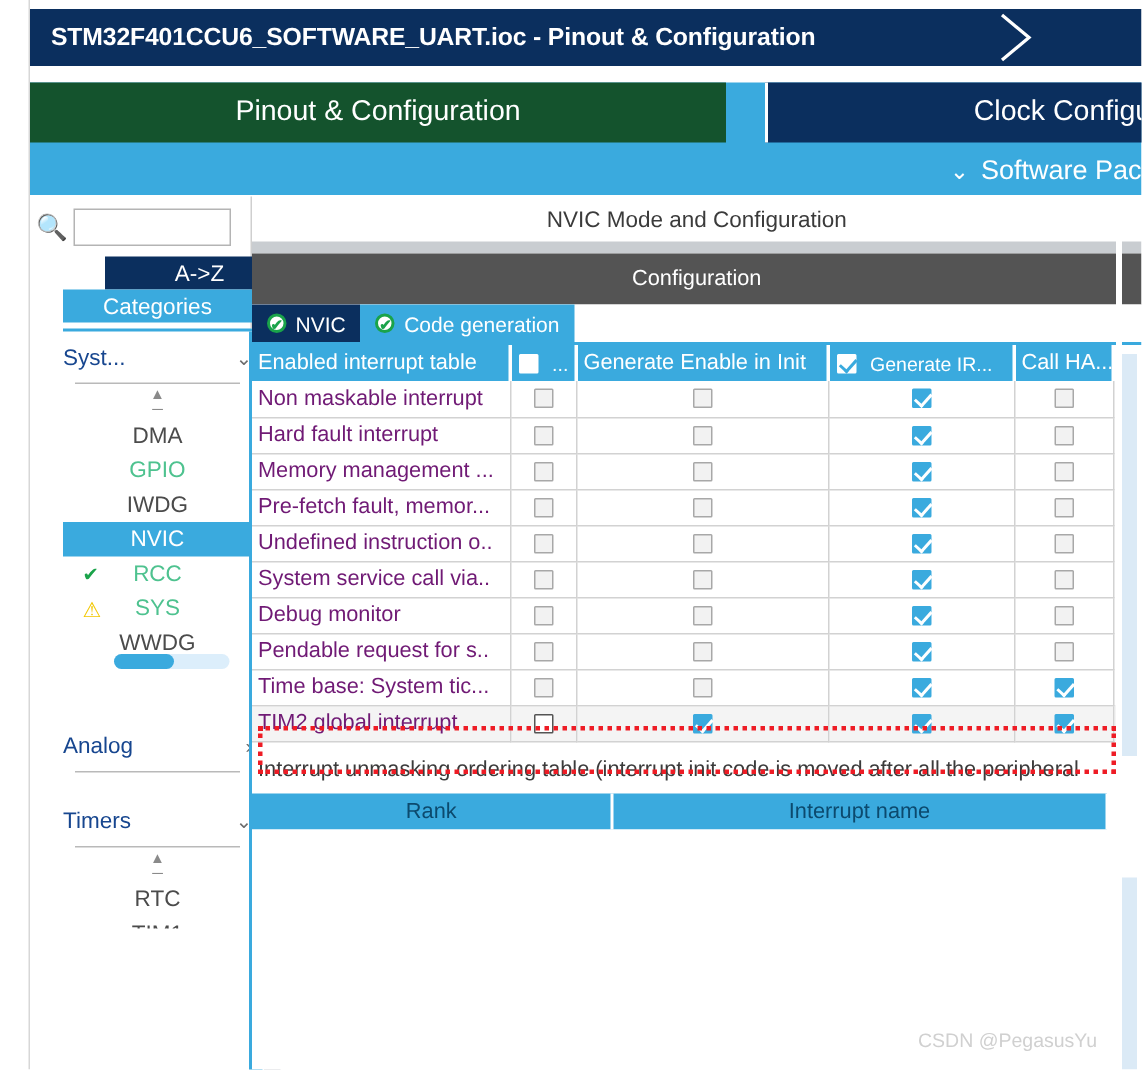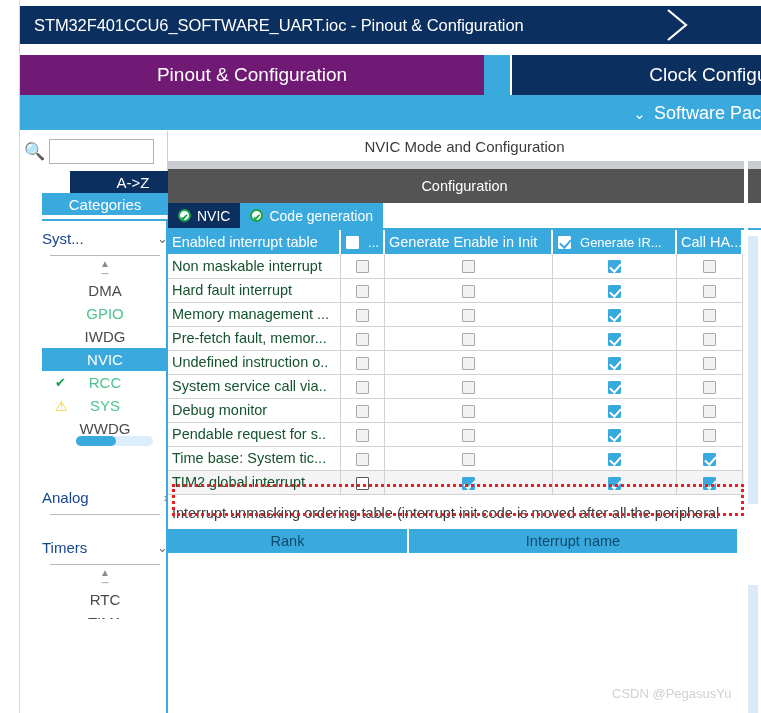--- a/index.html
+++ b/index.html
@@ -16,39 +16,39 @@
     position:absolute; left:0; top:0; width:20px; height:713px;
     background:#ffffff; border-right:1px solid #d7d7d7;
   }
 
   
   .titlebar {
     position:absolute; left:20px; top:6px; width:741px; height:38px;
     background:#0b2f5e; display:flex; align-items:center;
   }
   .title-text {
-    color:#ffffff; font-weight:normal; font-size:16.5px;
+    color:#ffffff; font-weight:bold; font-size:16.5px;
     padding-left:14px; white-space:nowrap; letter-spacing:-0.1px;
   }
   .title-chevron {
     position:absolute; left:640px; top:0px; width:40px; height:38px;
     overflow:hidden;
   }
 
   
   .tabstrip {
     position:absolute; left:20px; top:55px; width:741px; height:75px;
     background:#3aaade;
   }
   .tab {
     position:absolute; top:0; height:40px;
     display:flex; align-items:center; justify-content:center;
     color:#ffffff; font-size:19px; white-space:nowrap;
   }
-  .tab-pinout { left:0px; width:464px; background:#701a75; }
+  .tab-pinout { left:0px; width:464px; background:#14532d; }
   .tab-clock  { left:490px; width:276px; background:#0b2f5e;
                 border-left:2px solid #ffffff; justify-content:center;
                 padding-left:125px; }
   .softpack {
     position:absolute; top:42px; left:0; width:741px; height:33px;
     display:flex; align-items:center; justify-content:flex-end;
     color:#ffffff; font-size:18px; padding-right:0px;
   }
   .softpack .chev { margin-right:8px; font-size:15px; }
 
@@ -143,21 +143,21 @@
 
   
   table.itable { border-collapse:collapse; width:586px; table-layout:fixed; }
   table.itable th {
     background:#3aaade; color:#ffffff; font-size:14.5px; font-weight:normal;
     height:24px; text-align:left; padding:0 4px; white-space:nowrap;
     overflow:hidden; border-right:2px solid #ffffff;
   }
   table.itable th.c-check { text-align:left; padding-left:5px; }
   table.itable td {
-    height:24px; font-size:14.5px; color:#14532d; padding:0 4px;
+    height:24px; font-size:14.5px; color:#701a75; padding:0 4px;
     border-bottom:1px solid #d2d2d2; border-right:1px solid #d2d2d2;
     white-space:nowrap; overflow:hidden; background:#ffffff;
   }
   table.itable td.ctd { text-align:center; padding:0; }
 
   .cb {
     display:inline-block; width:13px; height:13px; vertical-align:middle;
     border:1px solid #a8a8a8; background:#f2f2f2; border-radius:1px;
   }
   .cb.on {

